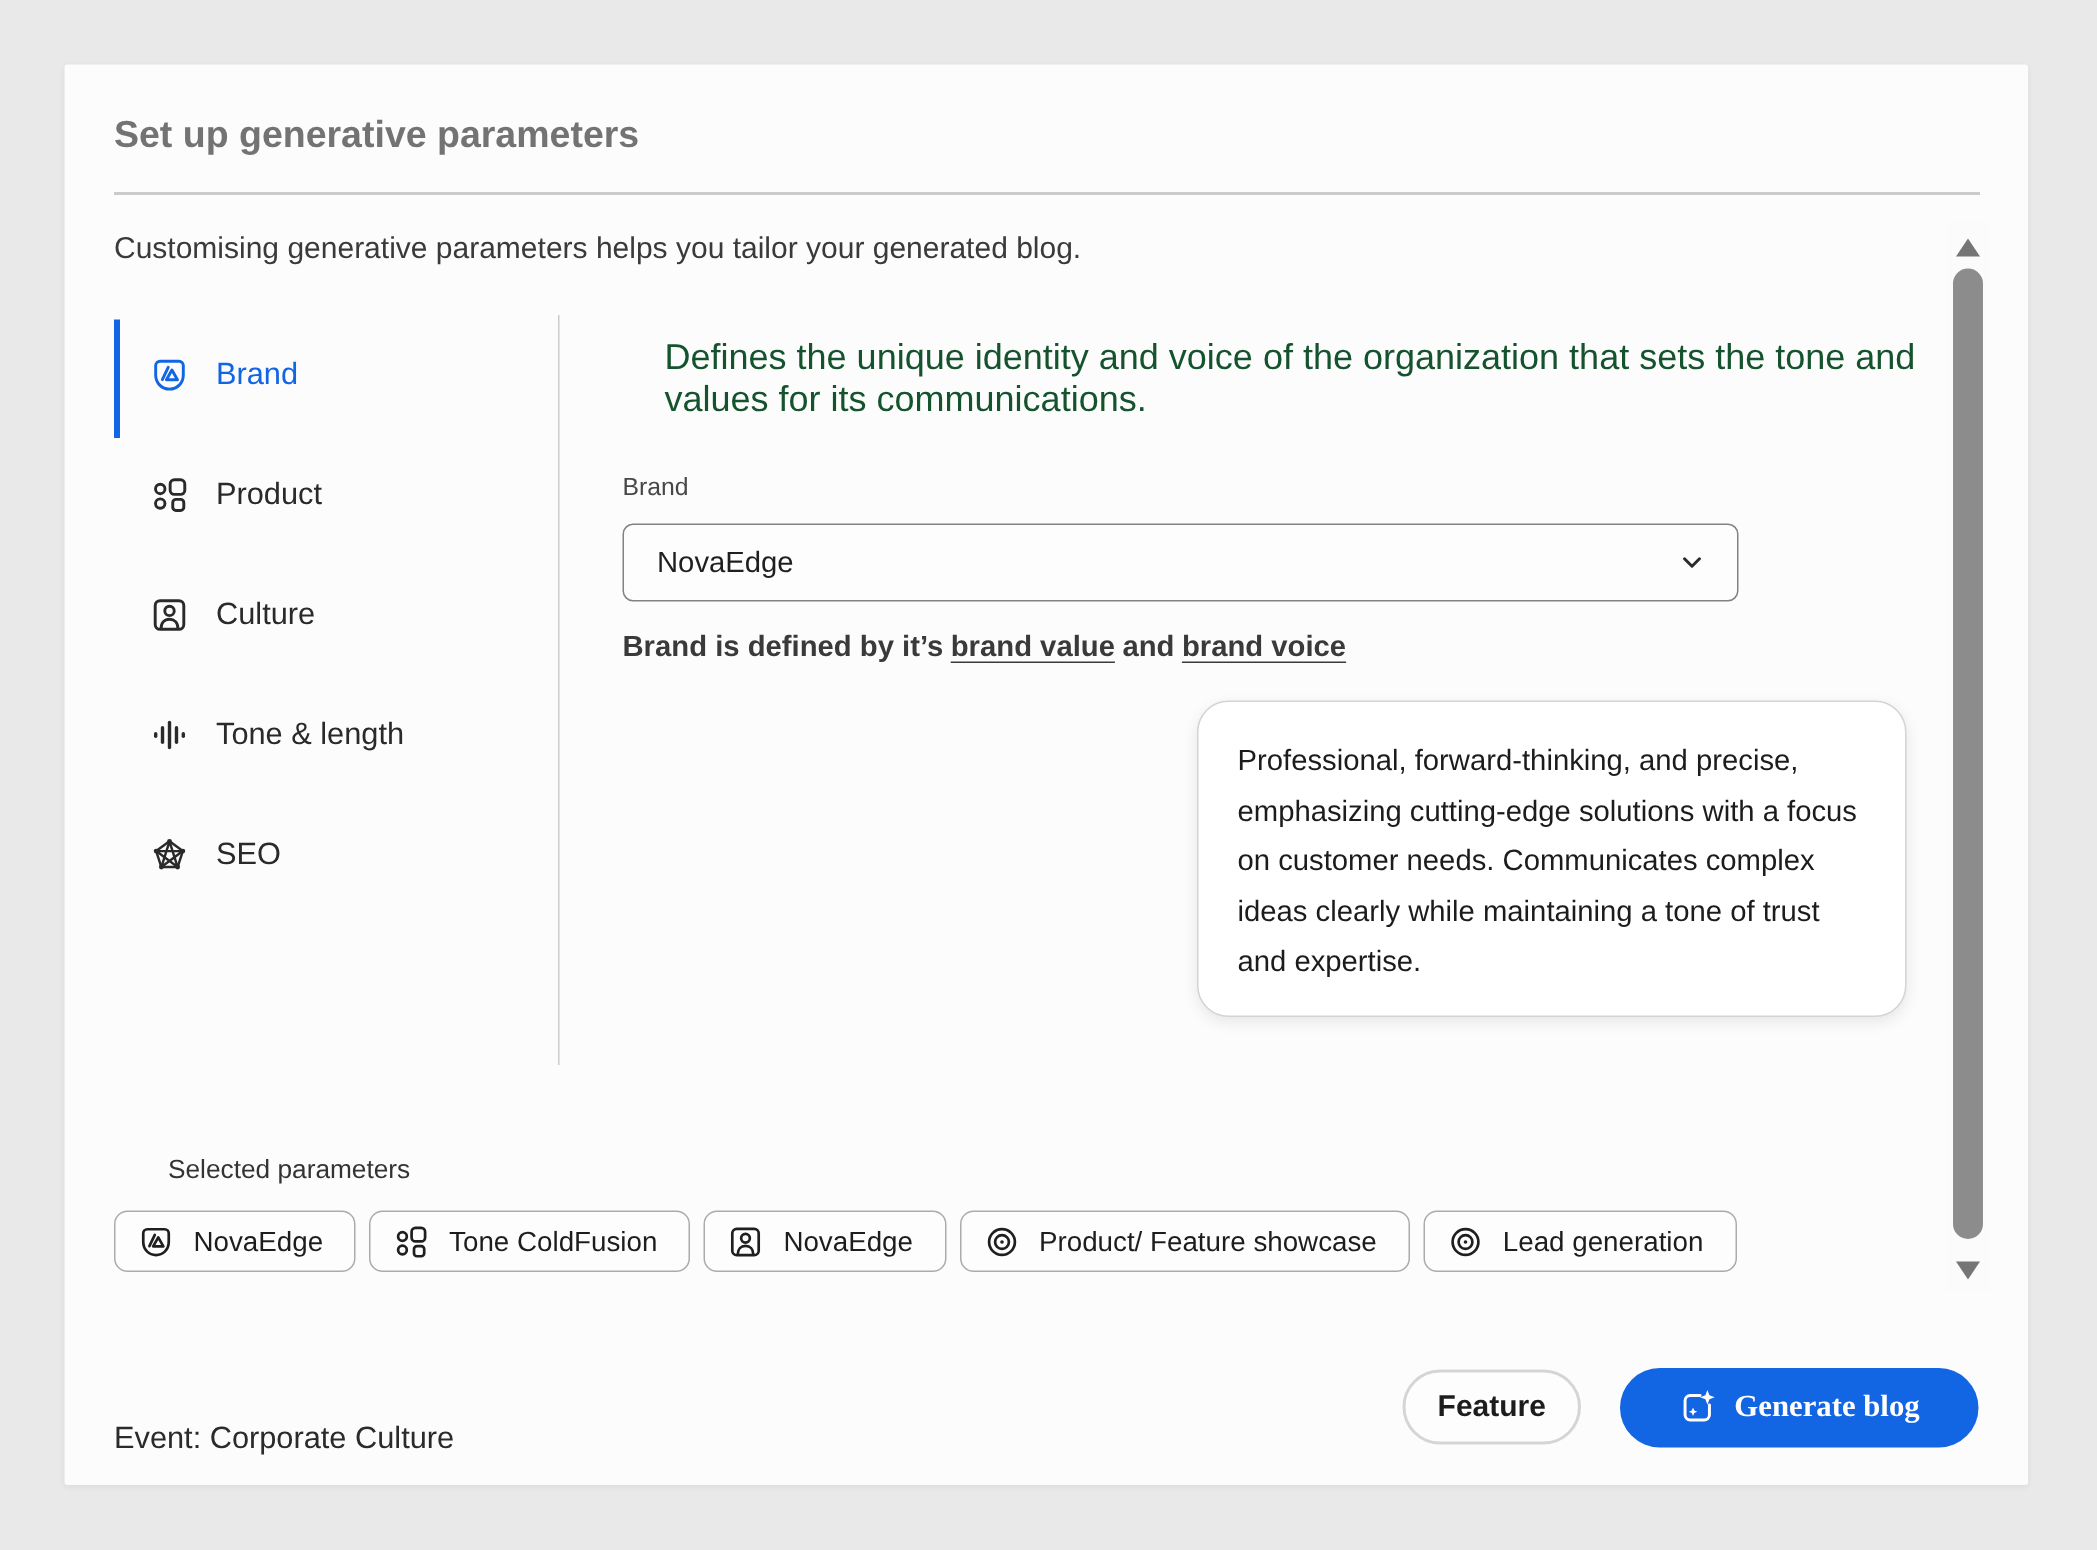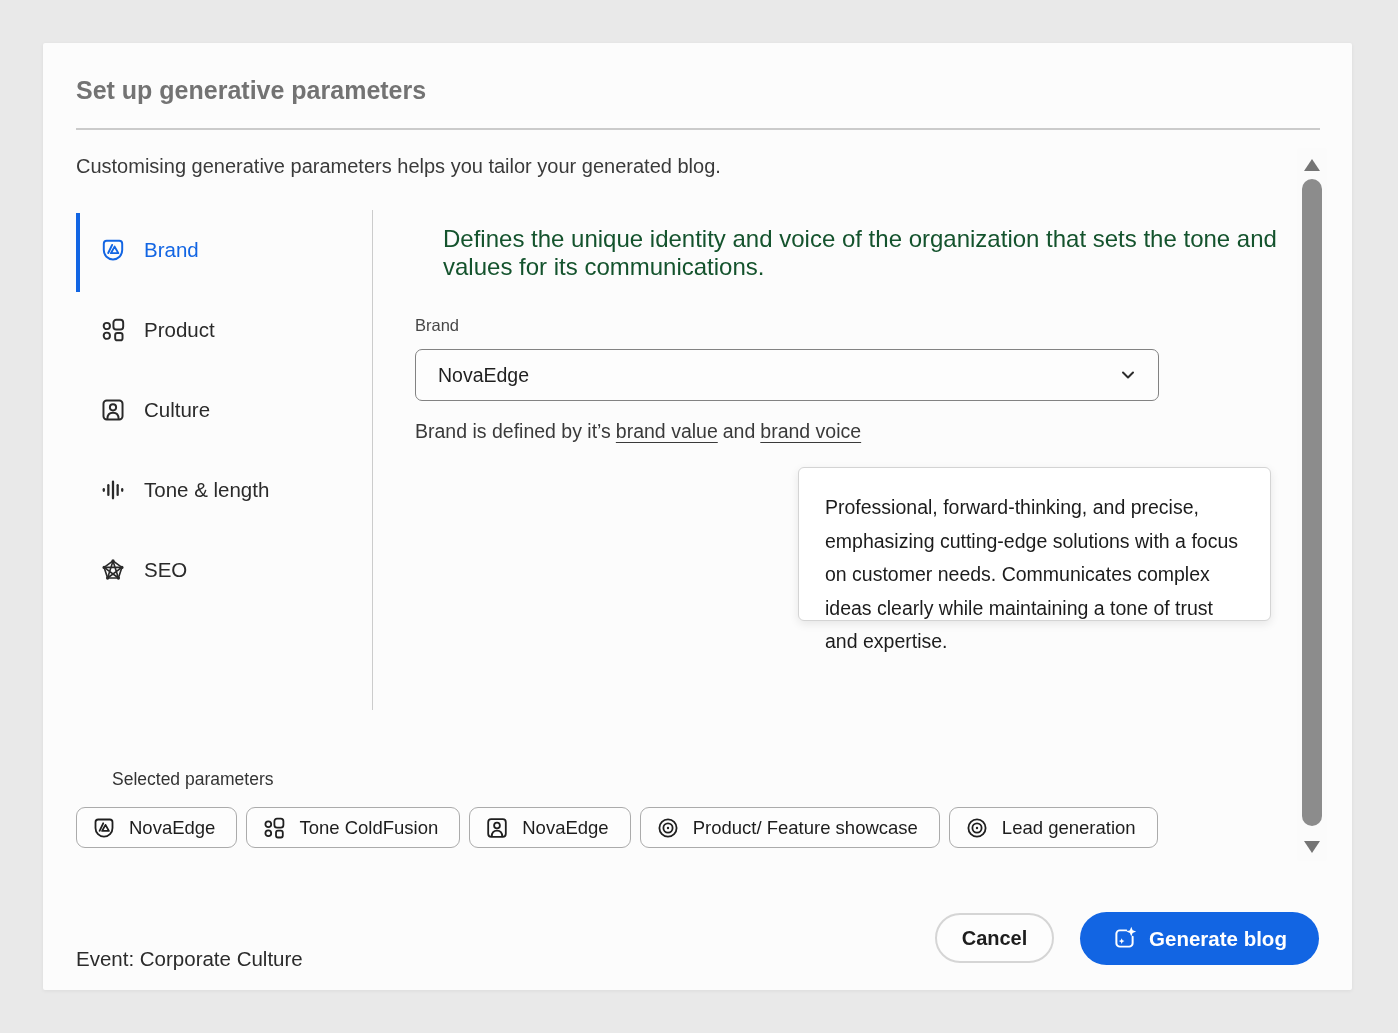--- a/index.html
+++ b/index.html
@@ -63,31 +63,31 @@
     width: 744px; height: 52px;
     background: #FDFDFD;
     border: 1.5px solid #828282; border-radius: 7px;
     display: flex; align-items: center;
     padding: 0 20px 0 22px; cursor: pointer;
   }
   .dropdown-value { font-size: 19.5px; color: #1F1F1F; flex: 1; }
   .dd-chevron { width: 20px; height: 20px; display: flex; }
   .definition-line {
     position: absolute; left: 372px; top: 377px;
-    font-size: 19.5px; color: #3A3A3A;
+    font-size: 19.5px; color: #3A3A3A; font-weight: bold;
   }
   .definition-line a {
     color: #3A3A3A; text-decoration: underline;
     text-underline-offset: 4px; margin: 0 5px; cursor: pointer;
   }
   .tooltip {
     position: absolute; left: 755px; top: 424px;
-    width: 473px; height: 154px;
+    width: 473px; height: 211px;
     background: #FFFFFF;
-    border: 1px solid #D4D4D4; border-radius: 6px;
+    border: 1px solid #D4D4D4; border-radius: 21px;
     box-shadow: 0 3px 10px rgba(0,0,0,0.09);
     padding: 23px 26px;
     font-size: 19.5px; line-height: 33.5px; color: #1C1C1C;
   }
   
   .scrollbar {
     position: absolute; left: 1254px; top: 105px;
     width: 30px; height: 713px;
     background: #FBFBFB; border-radius: 3px;
   }
@@ -135,21 +135,21 @@
     background: #FDFDFD;
     border: 2px solid #D5D5D5; border-radius: 25px;
     font-family: inherit; font-size: 20px; font-weight: 600; color: #1D1D1D;
     display: flex; align-items: center; justify-content: center;
     cursor: pointer;
   }
   .generate-btn {
     position: absolute; left: 1037px; top: 869px;
     width: 239px; height: 53px;
     background: #1265E3; border: none; border-radius: 27px;
-    font-family: Liberation Sans, sans-serif; font-size: 20.5px; font-weight: 700; color: #FFFFFF;
+    font-family: Liberation Serif, serif; font-size: 20.5px; font-weight: 700; color: #FFFFFF;
     display: flex; align-items: center; justify-content: center; gap: 12px;
     cursor: pointer;
   }
   .g-icon { width: 25px; height: 25px; display: flex; }
 </style>
 </head>
 <body>
 
 <div class="dialog">
 
@@ -306,21 +306,21 @@
           <circle cx="12" cy="12" r="1.2" fill="currentColor" stroke="none"></circle>
         </svg>
       </span>
       <span>Lead generation</span>
     </div>
 
   </div>
 
   <div class="event-text">Event: Corporate Culture</div>
 
-  <button class="cancel-btn">Cancel</button>
+  <button class="cancel-btn">Feature</button>
 
   <button class="generate-btn">
     <span class="g-icon">
       <svg viewBox="0 0 24 24" fill="none" stroke="#FFFFFF" stroke-width="1.9" stroke-linecap="round">
         <path d="M13.8 4.2 H7.5 C5.7 4.2 4.2 5.7 4.2 7.5 V16.5 C4.2 18.3 5.7 19.8 7.5 19.8 H16.5 C18.3 19.8 19.8 18.3 19.8 16.5 V10.2"></path>
         <path fill="#FFFFFF" stroke="none" d="M18.5 0.6 L19.8 4 L23.2 5.3 L19.8 6.6 L18.5 10 L17.2 6.6 L13.8 5.3 L17.2 4 Z"></path>
         <path fill="#FFFFFF" stroke="none" d="M9.3 11.8 L10.1 13.7 L12 14.5 L10.1 15.3 L9.3 17.2 L8.5 15.3 L6.6 14.5 L8.5 13.7 Z"></path>
       </svg>
     </span>
     <span>Generate blog</span>

